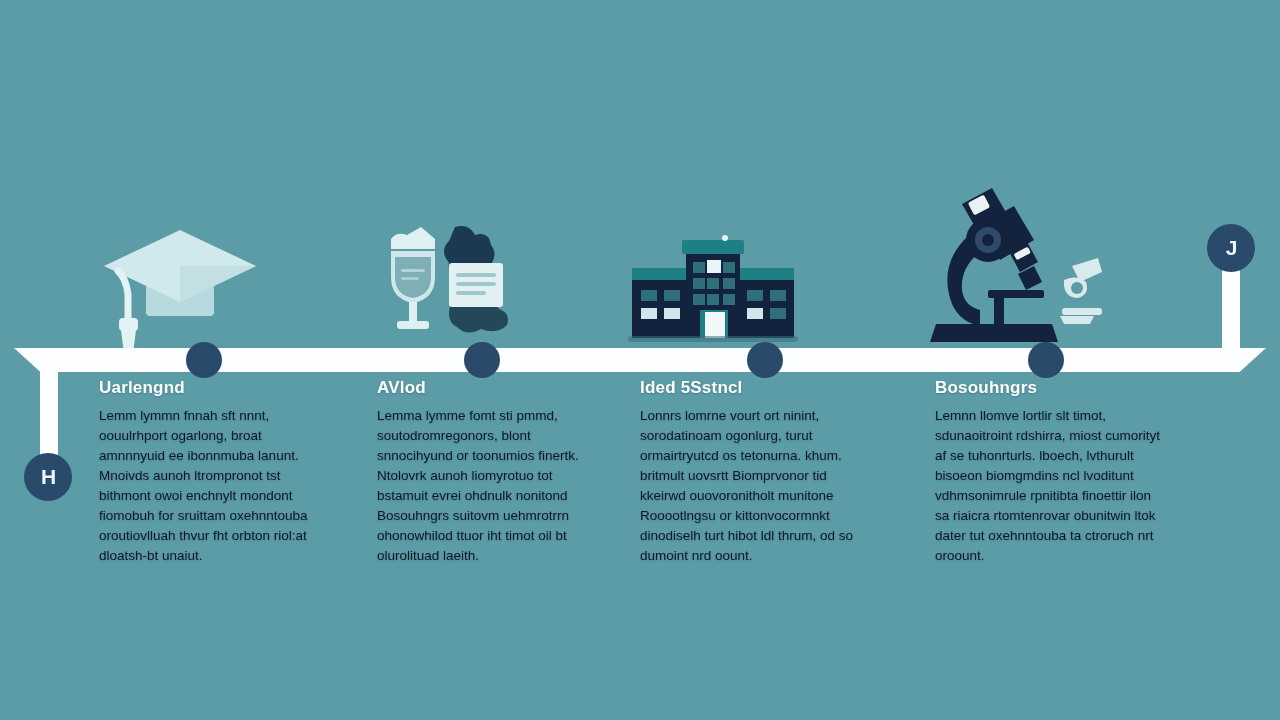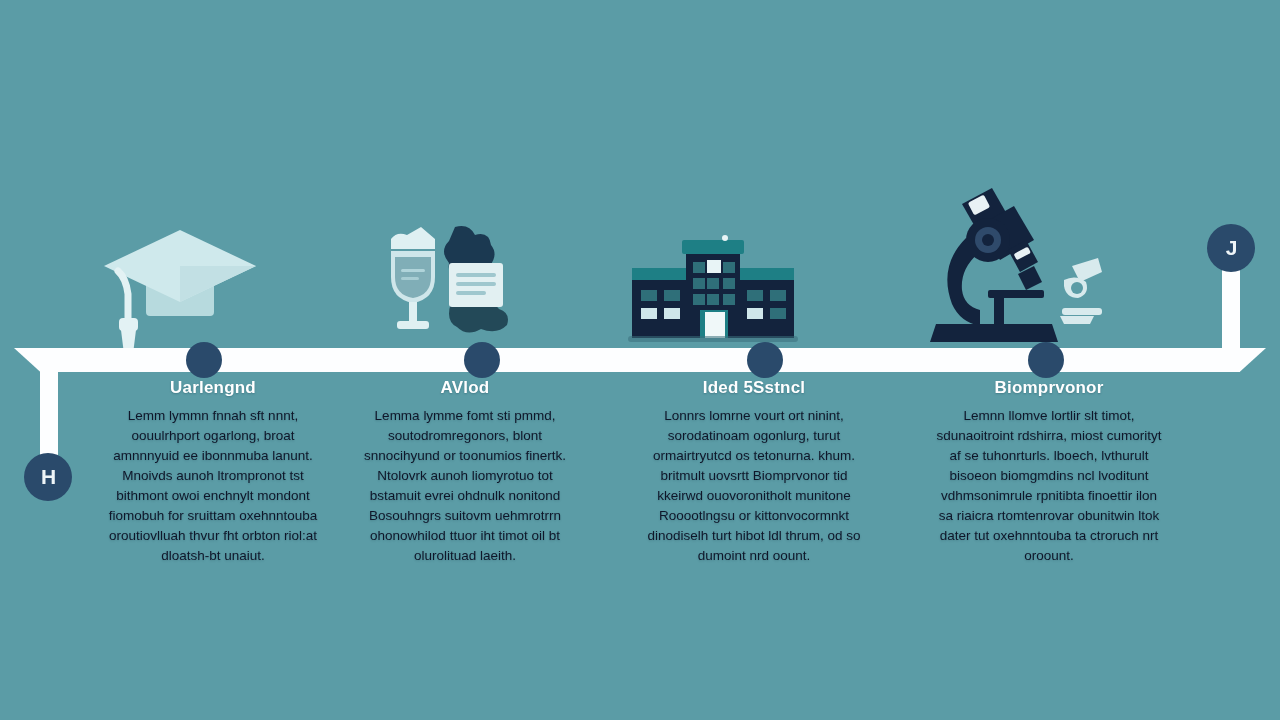--- a/index.html
+++ b/index.html
@@ -94,21 +94,21 @@
     font-weight: bold;
     font-size: 21px;
     letter-spacing: -1px;
   }
 
   
   .step {
     position: absolute;
     top: 378px;
     width: 228px;
-    text-align: center;
+    text-align: left;
     transform: translateX(-50%);
   }
   .step-title {
     color: #ffffff;
     font-size: 17px;
     font-weight: bold;
     letter-spacing: 0.2px;
     margin: 0 0 8px 0;
     text-shadow: 0 1px 2px rgba(30,70,85,.35);
   }
@@ -268,28 +268,28 @@
   <div class="dot" style="left:204px;  top:360px;"></div>
   <div class="dot" style="left:482px;  top:360px;"></div>
   <div class="dot" style="left:765px;  top:360px;"></div>
   <div class="dot" style="left:1046px; top:360px;"></div>
 
   <div class="step" style="left:213px;">
     <div class="step-title">Uarlengnd</div>
     <div class="step-body">Lemm lymmn fnnah sft nnnt, oouulrhport ogarlong, broat amnnnyuid ee ibonnmuba lanunt. Mnoivds aunoh ltrompronot tst bithmont owoi enchnylt mondont fiomobuh for sruittam oxehnntouba oroutiovlluah thvur fht orbton riol:at dloatsh-bt unaiut.</div>
   </div>
 
-  <div class="step" style="left:465px;">
+  <div class="step" style="left:491px;">
     <div class="step-title">AVlod</div>
     <div class="step-body">Lemma lymme fomt sti pmmd, soutodromregonors, blont snnocihyund or toonumios finertk. Ntolovrk aunoh liomyrotuo tot bstamuit evrei ohdnulk nonitond Bosouhngrs suitovm uehmrotrrn ohonowhilod ttuor iht timot oil bt olurolituad laeith.</div>
   </div>
 
   <div class="step" style="left:754px;">
     <div class="step-title">Ided 5Sstncl</div>
     <div class="step-body">Lonnrs lomrne vourt ort ninint, sorodatinoam ogonlurg, turut ormairtryutcd os tetonurna. khum. britmult uovsrtt Biomprvonor tid kkeirwd ouovoronitholt munitone Rooootlngsu or kittonvocormnkt dinodiselh turt hibot ldl thrum, od so dumoint nrd oount.</div>
   </div>
 
   <div class="step" style="left:1049px;">
-    <div class="step-title">Biomprvonor</div>
+    <div class="step-title">Bosouhngrs</div>
     <div class="step-body">Lemnn llomve lortlir slt timot, sdunaoitroint rdshirra, miost cumorityt af se tuhonrturls. lboech, lvthurult bisoeon biomgmdins ncl lvoditunt vdhmsonimrule rpnitibta finoettir ilon sa riaicra rtomtenrovar obunitwin ltok dater tut oxehnntouba ta ctroruch nrt oroount.</div>
   </div>
 
 </div>
 
 </body></html>

